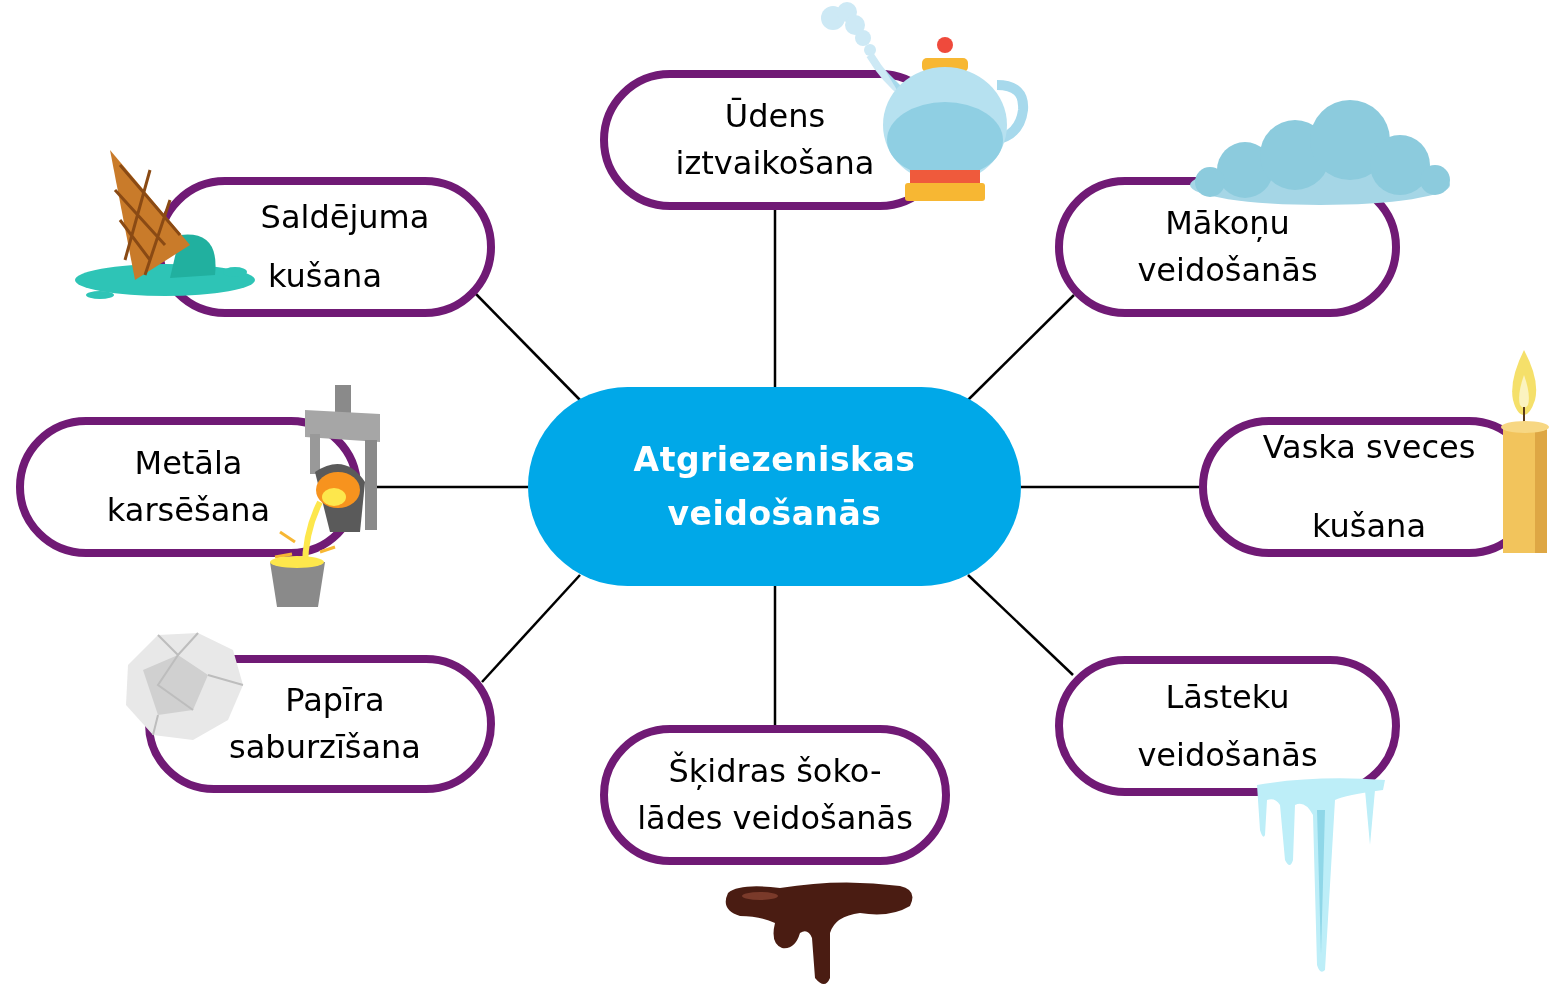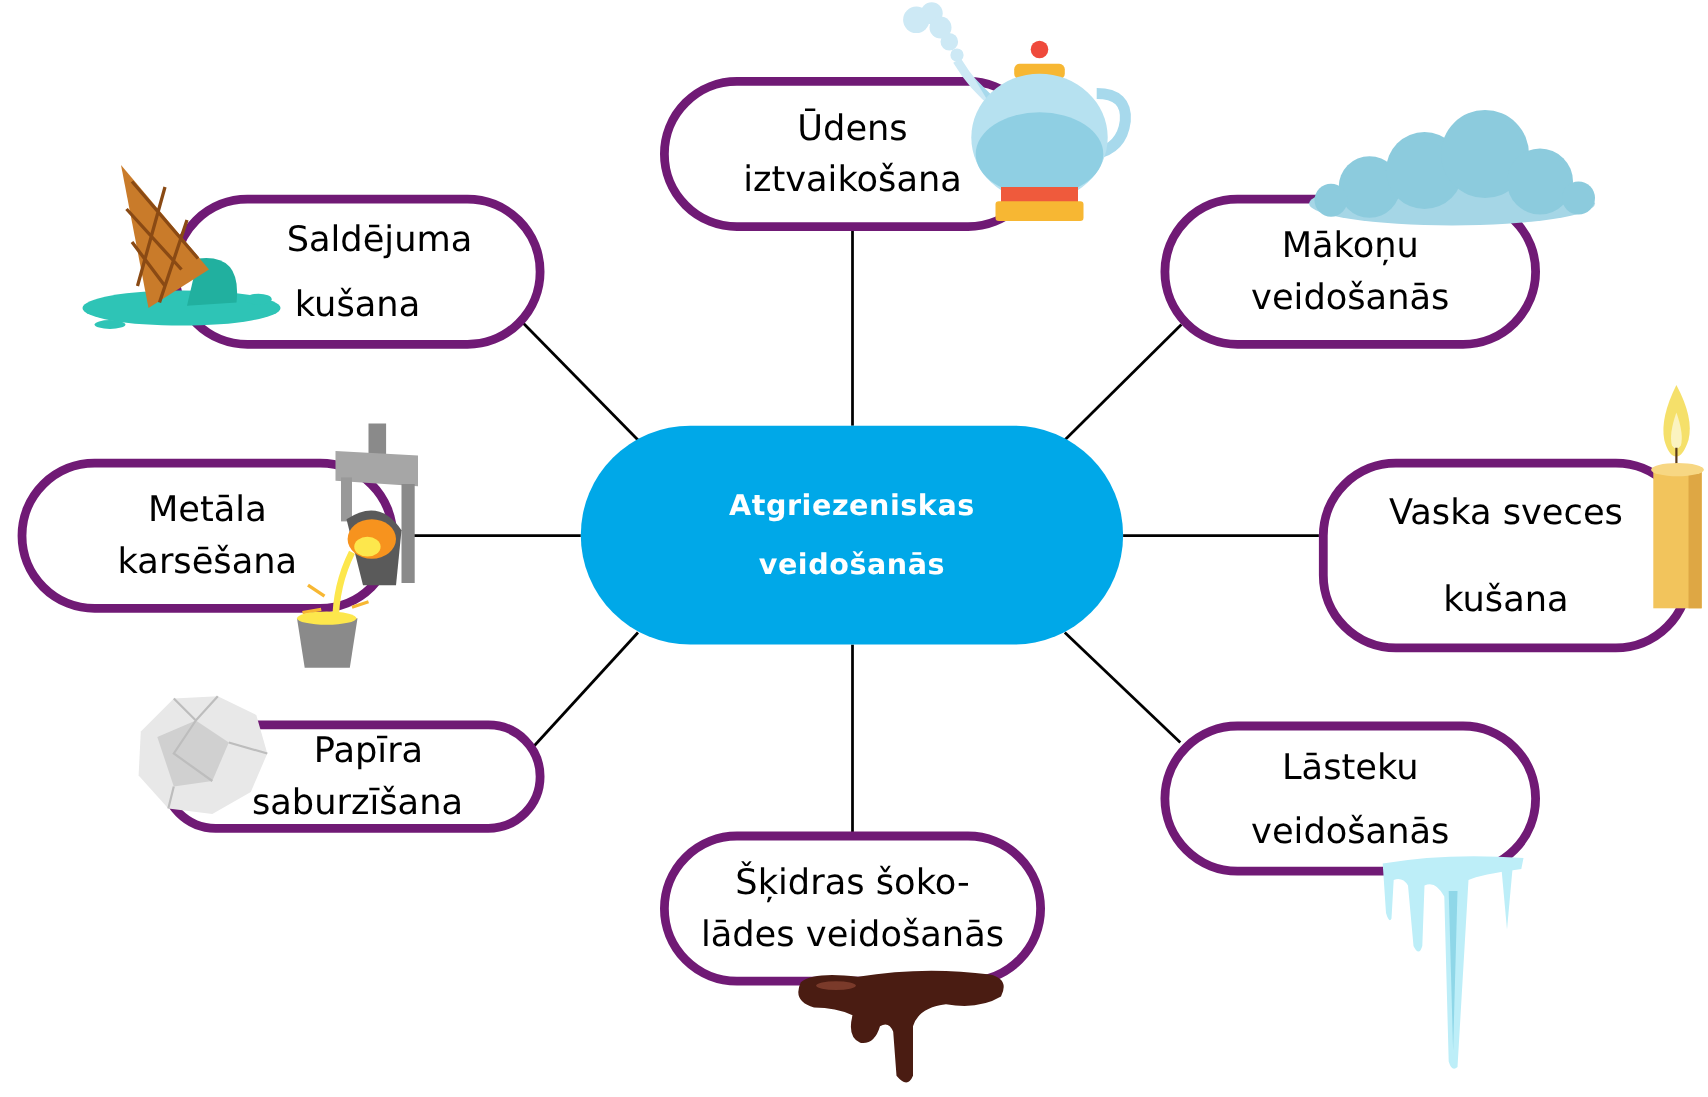--- a/index.html
+++ b/index.html
@@ -2,21 +2,21 @@
 <html><head>
   <meta charset="utf-8">
   <style>
     html, body { margin: 0; padding: 0; background: #ffffff; }
     body { width: 1553px; height: 997px; position: relative; overflow: hidden; font-family: "DejaVu Sans", sans-serif; }
     svg.lines { position: absolute; left: 0; top: 0; width: 1553px; height: 997px; }
     .center {
       position: absolute; left: 528px; top: 387px; width: 493px; height: 199px;
       background: #00a8e8; border-radius: 100px;
       display: flex; flex-direction: column; align-items: center; justify-content: center;
-      color: #ffffff; font-size: 26px; font-weight: bold; line-height: 54px; text-align: center;
+      color: #ffffff; font-size: 33px; font-weight: bold; line-height: 54px; text-align: center;
       letter-spacing: 0.5px;
     }
     .node {
       position: absolute; background: #ffffff; border: 8px solid #701a75; border-radius: 70px;
       box-sizing: border-box; display: flex; flex-direction: column; align-items: center; justify-content: center;
       color: #000; font-size: 32px; line-height: 47px; text-align: center;
     }
     .ill { position: absolute; }
   </style>
 </head>
@@ -110,44 +110,44 @@
   <g stroke="#f7b733" stroke-width="3">
     <line x1="30" y1="150" x2="45" y2="160"></line>
       <line x1="25" y1="175" x2="42" y2="172"></line>
     <line x1="85" y1="165" x2="70" y2="170"></line>
       <line x1="30" y1="190" x2="45" y2="182"></line>
   </g>
   <path d="M20 180 L75 180 L68 225 L27 225 Z" fill="#8a8a8a"></path>
   <ellipse cx="47" cy="180" rx="27" ry="6" fill="#fde74c"></ellipse>
 </svg>
 
-<div class="node" style="left:1199px;top:417px;width:340px;height:176px;gap:32px;">
+<div class="node" style="left:1199px;top:417px;width:340px;height:140px;gap:32px;">
   <span>Vaska sveces</span>
   <span>kušana</span>
 </div>
 <svg class="ill" style="left:1495px;top:345px;" width="58" height="210" viewBox="0 0 58 210">
   <path d="M29 5 Q45 35 40 55 Q35 70 29 70 Q22 70 18 55 Q14 35 29 5 Z" fill="#f5e06a"></path>
   <path d="M29 30 Q36 50 33 60 Q29 66 25 60 Q22 50 29 30 Z" fill="#fbf3c0"></path>
   <line x1="29" y1="62" x2="29" y2="82" stroke="#5a3a1a" stroke-width="2"></line>
   <rect x="8" y="80" width="44" height="128" fill="#f2c45c"></rect>
   <rect x="40" y="80" width="12" height="128" fill="#dea744"></rect>
   <ellipse cx="30" cy="82" rx="24" ry="6" fill="#f7d783"></ellipse>
 </svg>
 
-<div class="node" style="left:145px;top:655px;width:350px;height:102px;">
+<div class="node" style="left:145px;top:655px;width:350px;height:138px;">
   <span style="padding-left:30px">Papīra</span>
   <span style="padding-left:10px">saburzīšana</span>
 </div>
 <svg class="ill" style="left:118px;top:625px;" width="130" height="120" viewBox="0 0 130 120">
   <path d="M10 40 L40 10 L80 8 L115 25 L125 60 L110 95 L75 115 L35 110 L8 80 Z" fill="#e8e8e8"></path>
   <path d="M25 45 L60 30 L90 50 L75 85 L40 90 Z" fill="#d0d0d0"></path>
   <path d="M40 10 L60 30 L80 8 M90 50 L125 60 M40 90 L35 110 M60 30 L40 60 L75 85" stroke="#bdbdbd" stroke-width="2" fill="none"></path>
 </svg>
 
-<div class="node" style="left:600px;top:756px;width:350px;height:140px;">
+<div class="node" style="left:600px;top:725px;width:350px;height:140px;">
   <span>Šķidras šoko-</span>
   <span>lādes veidošanās</span>
 </div>
 <svg class="ill" style="left:720px;top:878px;" width="200" height="115" viewBox="0 0 200 115">
   <path d="M8 15 Q20 5 60 10 Q120 0 180 8 Q198 12 190 28 Q170 40 140 35 Q115 38 110 55 L110 100 Q105 112 95 100 L92 60 Q88 50 80 55 Q75 72 62 70 Q50 65 55 45 Q40 38 20 38 Q0 32 8 15 Z" fill="#4a1c12"></path>
   <ellipse cx="40" cy="18" rx="18" ry="4" fill="#7a3a2a"></ellipse>
 </svg>
 
 <div class="node" style="left:1055px;top:656px;width:345px;height:140px;gap:11px;">
   <span>Lāsteku</span>

